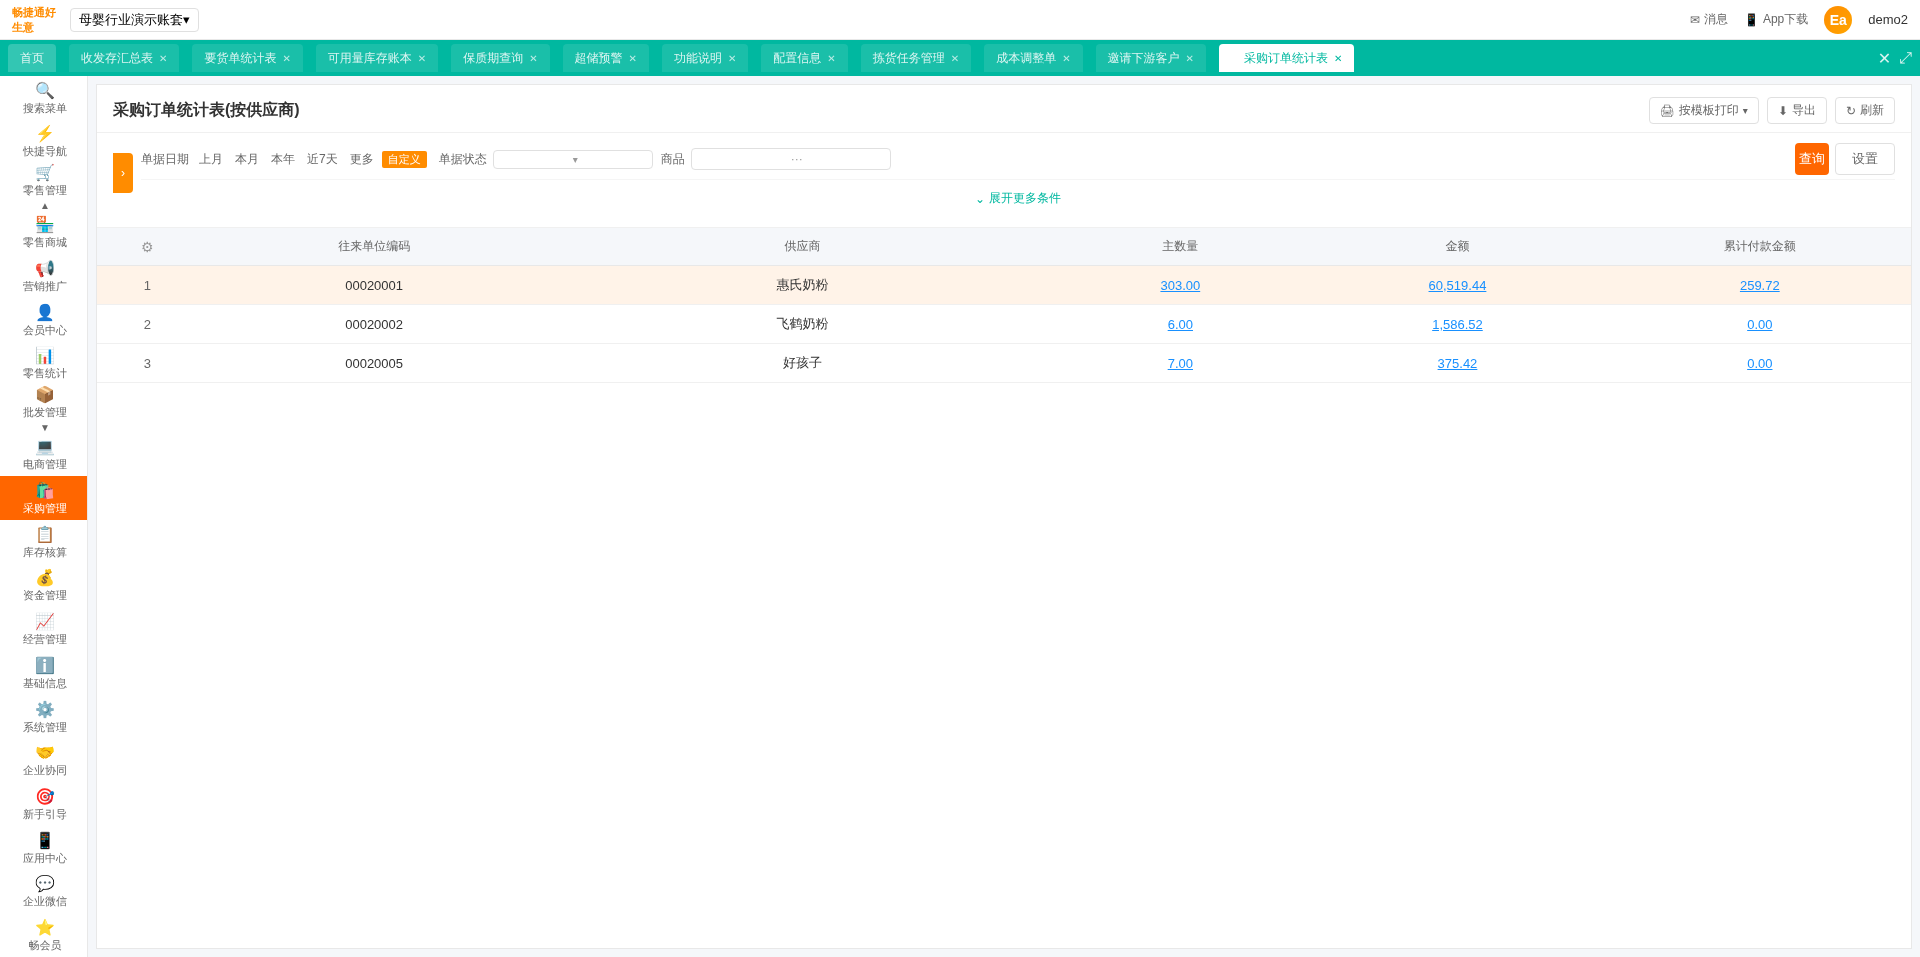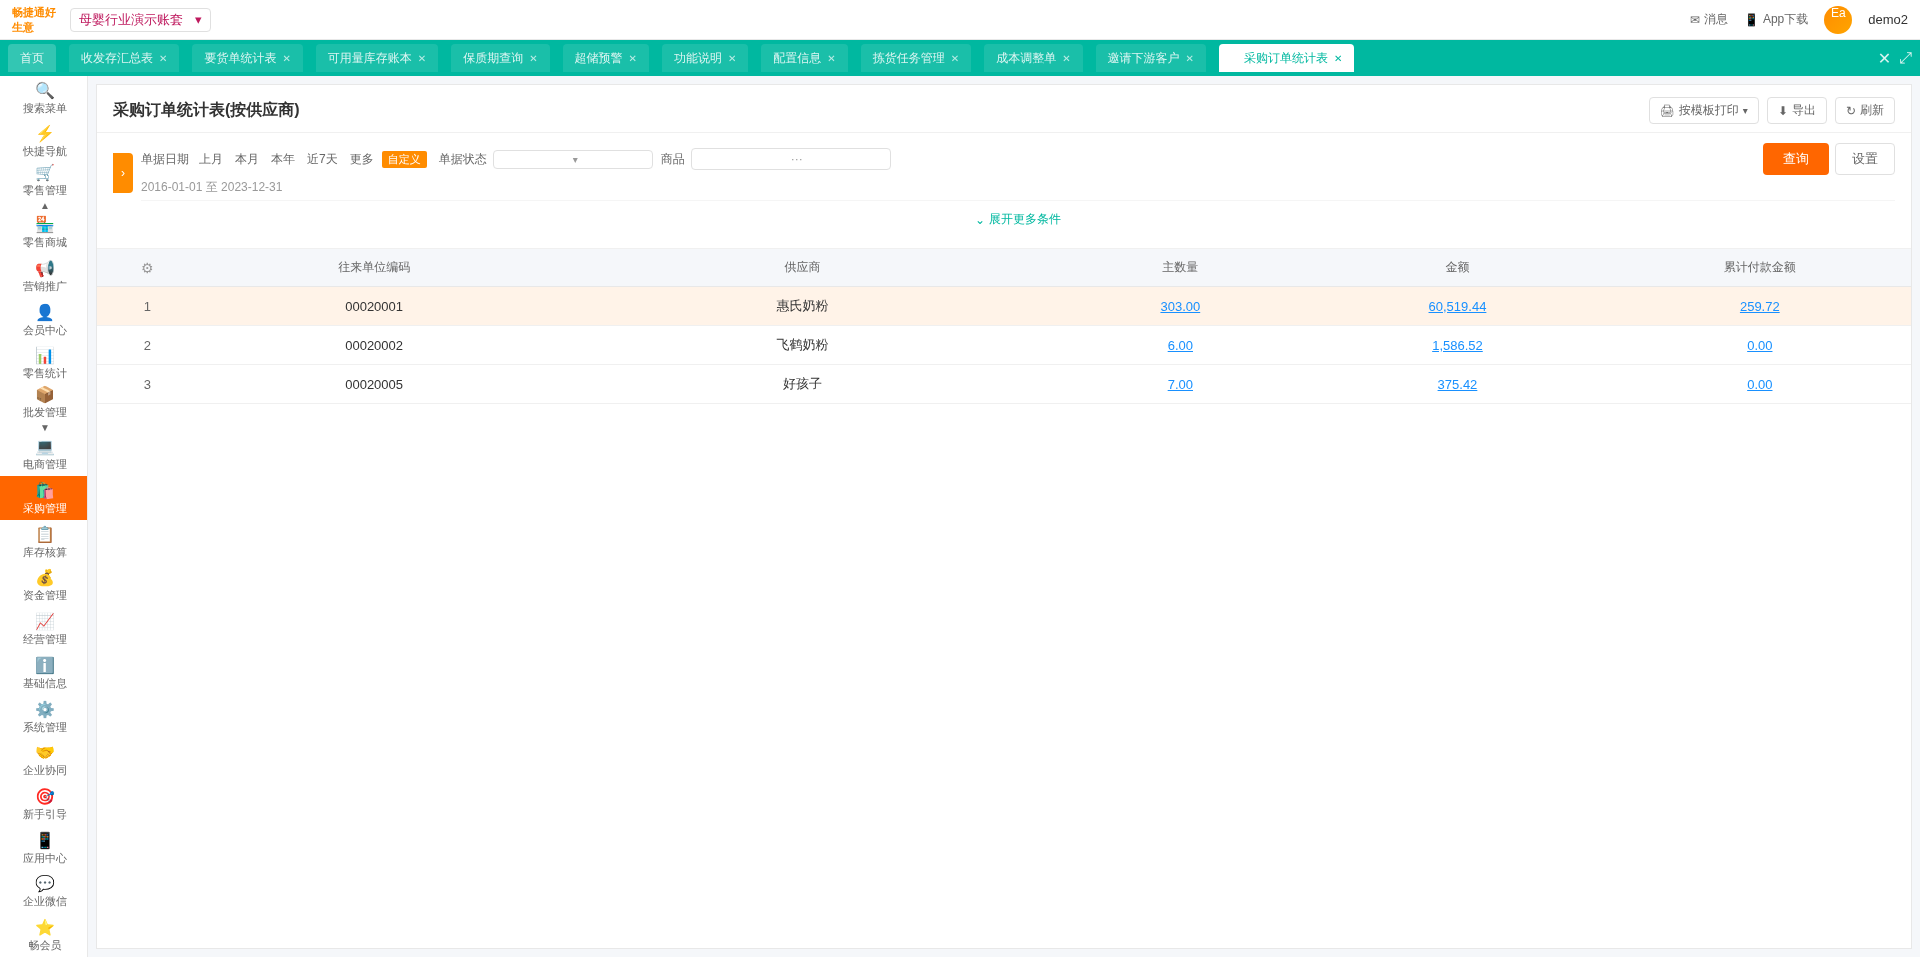--- a/index.html
+++ b/index.html
@@ -4,25 +4,25 @@
   <style>
     * { margin: 0; padding: 0; box-sizing: border-box; }
     body { font-family: "Microsoft YaHei", "PingFang SC", Arial, sans-serif; font-size: 13px; background: #f5f5f5; color: #333; width: 1920px; height: 957px; overflow: hidden; display: flex; flex-direction: column; }
 
     
     .top-bar { height: 40px; background: #fff; border-bottom: 1px solid #e8e8e8; display: flex; align-items: center; padding: 0 12px; justify-content: space-between; }
     .top-bar-left { display: flex; align-items: center; gap: 8px; }
     .logo { width: 50px; height: 30px; display: flex; flex-direction: column; align-items: center; justify-content: center; }
     .logo-icon { width: 30px; height: 18px; background: #ff8c00; border-radius: 50% 50% 0 0; position: relative; }
     .logo-text { font-size: 11px; color: #ff8c00; font-weight: bold; }
-    .dropdown-selector { display: flex; align-items: center; gap: 12px; color: #be185d; font-size: 13px; cursor: pointer; border: 1px solid #e0e0e0; border-radius: 4px; padding: 2px 8px; }
+    .dropdown-selector { display: flex; align-items: center; gap: 0; color: #000000; font-size: 13px; cursor: pointer; border: 1px solid #e0e0e0; border-radius: 4px; padding: 2px 8px; }
     .top-bar-right { display: flex; align-items: center; gap: 16px; }
     .top-bar-right .msg { display: flex; align-items: center; gap: 4px; color: #666; font-size: 12px; cursor: pointer; }
     .top-bar-right .app { display: flex; align-items: center; gap: 4px; color: #666; font-size: 12px; cursor: pointer; }
-    .avatar { width: 28px; height: 28px; border-radius: 50%; background: linear-gradient(135deg, #ff8c00, #ffa500); display: flex; align-items: flex-start; justify-content: center; color: white; font-size: 12px; }
+    .avatar { width: 28px; height: 28px; border-radius: 50%; background: linear-gradient(135deg, #ff8c00, #ffa500); display: flex; align-items: center; justify-content: center; color: white; font-size: 14px; font-weight: bold; }
     .username { color: #333; font-size: 13px; cursor: pointer; }
 
     
     .nav-tabs { height: 36px; background: #00b8a0; display: flex; align-items: center; padding: 0 8px; overflow: hidden; gap: 13px; flex-shrink: 0; }
     .nav-tab { height: 28px; padding: 0 12px; border-radius: 4px 4px 0 0; display: flex; align-items: center; gap: 4px; font-size: 12px; color: rgba(255,255,255,0.85); cursor: pointer; white-space: nowrap; background: rgba(255,255,255,0.1); }
     .nav-tab.active { background: #fff; color: #00b8a0; font-weight: 500; padding-left: 25px; }
     .nav-tab.home { background: rgba(255,255,255,0.2); }
     .nav-tab .close-x { font-size: 10px; color: rgba(255,255,255,0.7); margin-left: 2px; }
     .nav-tab.active .close-x { color: #00b8a0; }
     .nav-tabs-end { margin-left: auto; display: flex; align-items: center; gap: 8px; }
@@ -63,21 +63,21 @@
     .date-btn { font-size: 12px; color: #666; cursor: pointer; padding: 2px 4px; border-radius: 2px; }
     .date-btn.custom { background: #ff8c00; color: #fff; padding: 1px 6px; border-radius: 2px; font-size: 11px; }
     .date-range { font-size: 12px; color: #999; white-space: nowrap; }
     .filter-select { display: flex; align-items: center; border: 1px solid #e0e0e0; border-radius: 4px; padding: 3px 8px; min-width: 160px; background: #fff; cursor: pointer; }
     .filter-select span { flex: 1; font-size: 12px; color: #999; }
     .filter-select .arrow { font-size: 10px; color: #999; }
     .filter-input { display: flex; align-items: center; border: 1px solid #e0e0e0; border-radius: 4px; padding: 3px 8px; min-width: 200px; background: #fff; cursor: pointer; }
     .filter-input span { flex: 1; font-size: 12px; color: #999; }
     .filter-input .dots { color: #999; }
     .expand-btn { display: flex; align-items: center; gap: 4px; color: #00b8a0; font-size: 12px; cursor: pointer; padding: 4px 8px; }
-    .btn-query { background: #ff6600; color: #fff; border: none; border-radius: 4px; padding: 6px 20px; font-size: 13px; cursor: pointer; }
+    .btn-query { background: #ff6600; color: #fff; border: none; border-radius: 4px; padding: 6px 4px; font-size: 13px; cursor: pointer; }
     .btn-settings { background: #fff; color: #666; border: 1px solid #e0e0e0; border-radius: 4px; padding: 6px 16px; font-size: 13px; cursor: pointer; }
     .expand-more-row { display: flex; justify-content: center; padding: 6px; border-top: 1px solid #f5f5f5; margin-top: 4px; }
 
     
     .collapse-toggle { width: 20px; height: 40px; background: #ff8c00; border-radius: 0 4px 4px 0; display: flex; align-items: center; justify-content: center; cursor: pointer; flex-shrink: 0; align-self: flex-start; margin-top: 10px; }
     .collapse-toggle span { color: #fff; font-size: 12px; }
 
     
     .table-area { flex: 1; overflow: auto; }
     table { width: 100%; border-collapse: collapse; }
@@ -328,23 +328,20 @@
                     <span></span>
                     <span class="dots">···</span>
                   </div>
                 </div>
                 <div style="display:flex;gap:6px;margin-left:auto;">
                   <button class="btn-query">查询</button>
                   <button class="btn-settings">设置</button>
                 </div>
               </div>
             </div>
-            <div class="filter-row" style="margin-top:4px;">
-              <span class="date-range">2016-01-01 至 2023-12-31</span>
-            </div>
             <div class="expand-more-row">
               <div class="expand-btn">
                 <span>⌄</span>
                 <span>展开更多条件</span>
               </div>
             </div>
           </div>
         </div>
       </div>
 

